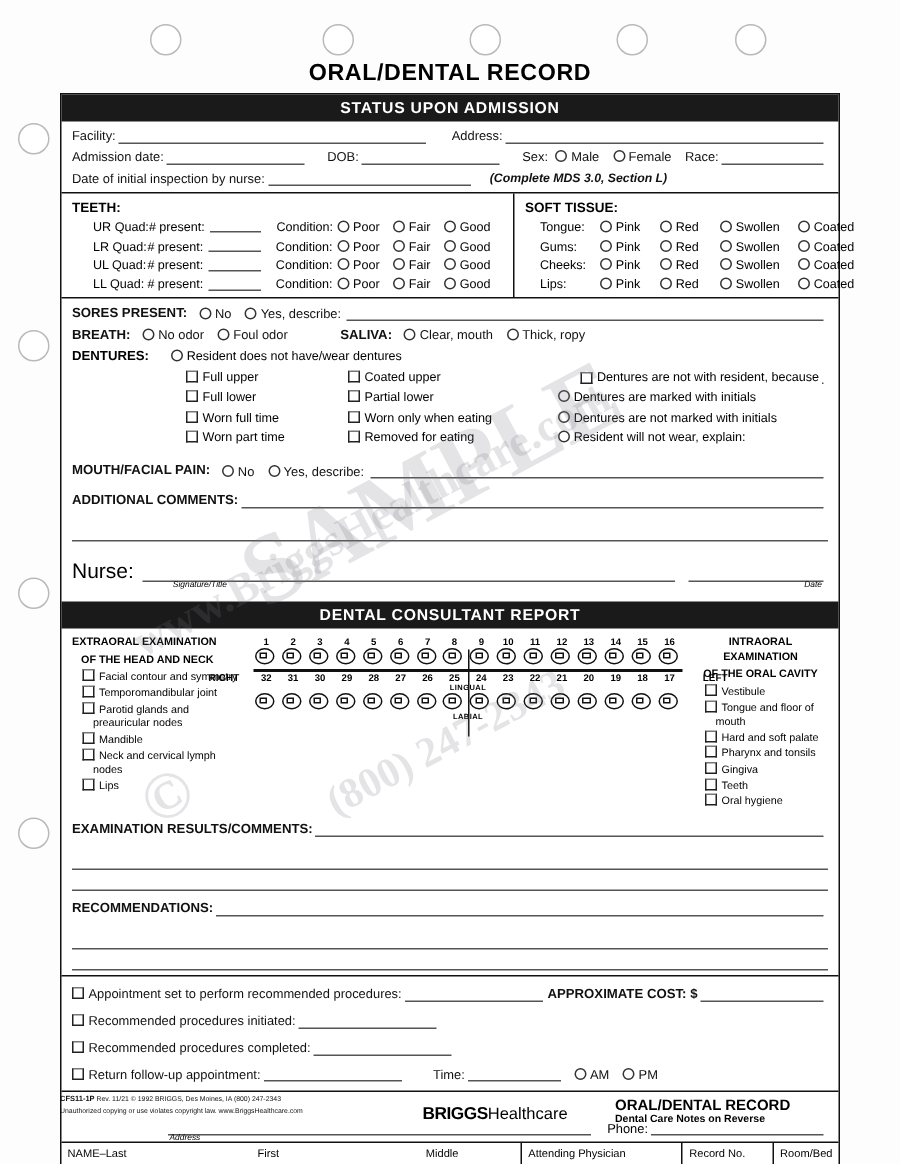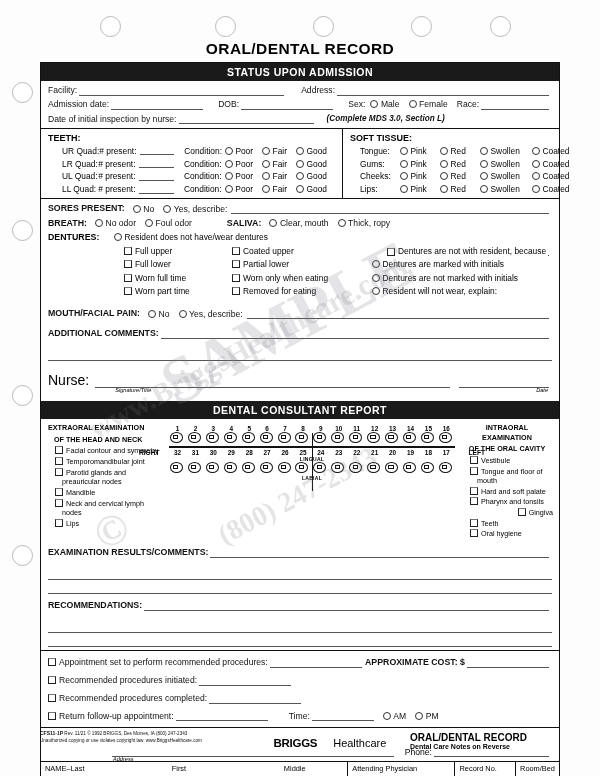--- a/index.html
+++ b/index.html
@@ -98,21 +98,21 @@
   .nb2{width:115px;}
   .nb3{width:70px;border-right:1px solid #111;}
   .nb4{width:110px;border-right:1px solid #111;}
   .nb5{width:62px;border-right:1px solid #111;}
   .nb6{flex:1;}
   .legal{position:absolute;left:40px;top:730px;width:520px;display:flex;align-items:flex-start;}
   .legal .lft{width:210px;font-size:4.6px;line-height:1.5;color:#111;}
   .legal .lft b{font-size:5px;}
   .legal .mid{flex:1;text-align:center;padding-top:3px;}
   .legal .mid .bg{font-weight:bold;font-size:11.5px;letter-spacing:-.3px;}
-  .legal .mid .hc{font-size:11px;font-weight:normal;padding-left:16px;}
+  .legal .mid .hc{font-size:11px;font-weight:normal;}
   .legal .rgt{width:150px;text-align:left;padding-top:2px;}
   .legal .rgt .r1{font-weight:bold;font-size:10px;}
   .legal .rgt .r2{font-weight:bold;font-size:7px;}
 
   
   .wm{position:absolute;inset:0;pointer-events:none;overflow:hidden;}
   .wm span{position:absolute;color:rgba(120,120,130,.20);font-weight:bold;white-space:nowrap;}
   .wm .w1{left:150px;top:285px;font-size:66px;transform:rotate(-28deg);font-family:"Liberation Serif",serif;}
   .wm .w2{left:70px;top:330px;font-size:30px;transform:rotate(-28deg);font-family:"Liberation Serif",serif;}
   .wm .w3{left:210px;top:480px;font-size:28px;transform:rotate(-28deg);font-family:"Liberation Serif",serif;}
@@ -474,21 +474,21 @@
         </div>
       </div>
 
       <div class="exR">
         <div class="h">INTRAORAL EXAMINATION</div>
         <div class="h">OF THE ORAL CAVITY</div>
         <div class="it" style="padding-left:16px;"><i class="cb"></i><span>Vestibule</span></div>
         <div class="it" style="padding-left:16px;"><i class="cb"></i><span>Tongue and floor of mouth</span></div>
         <div class="it" style="padding-left:16px;"><i class="cb"></i><span>Hard and soft palate</span></div>
         <div class="it" style="padding-left:16px;"><i class="cb"></i><span>Pharynx and tonsils</span></div>
-        <div class="it" style="padding-left:16px;text-align:right;"><i class="cb"></i><span>Gingiva</span></div>
+        <div class="it" style="padding-left:16px;"><i class="cb"></i><span>Gingiva</span></div>
         <div class="it" style="padding-left:16px;"><i class="cb"></i><span>Teeth</span></div>
         <div class="it" style="padding-left:16px;"><i class="cb"></i><span>Oral hygiene</span></div>
       </div>
     </div>
 
     <div class="lines" style="padding-top:5px;">
       <div class="row" style="margin-bottom:0;">
         <span class="blk">EXAMINATION RESULTS/COMMENTS:</span>
         <span class="ln"></span>
       </div>

